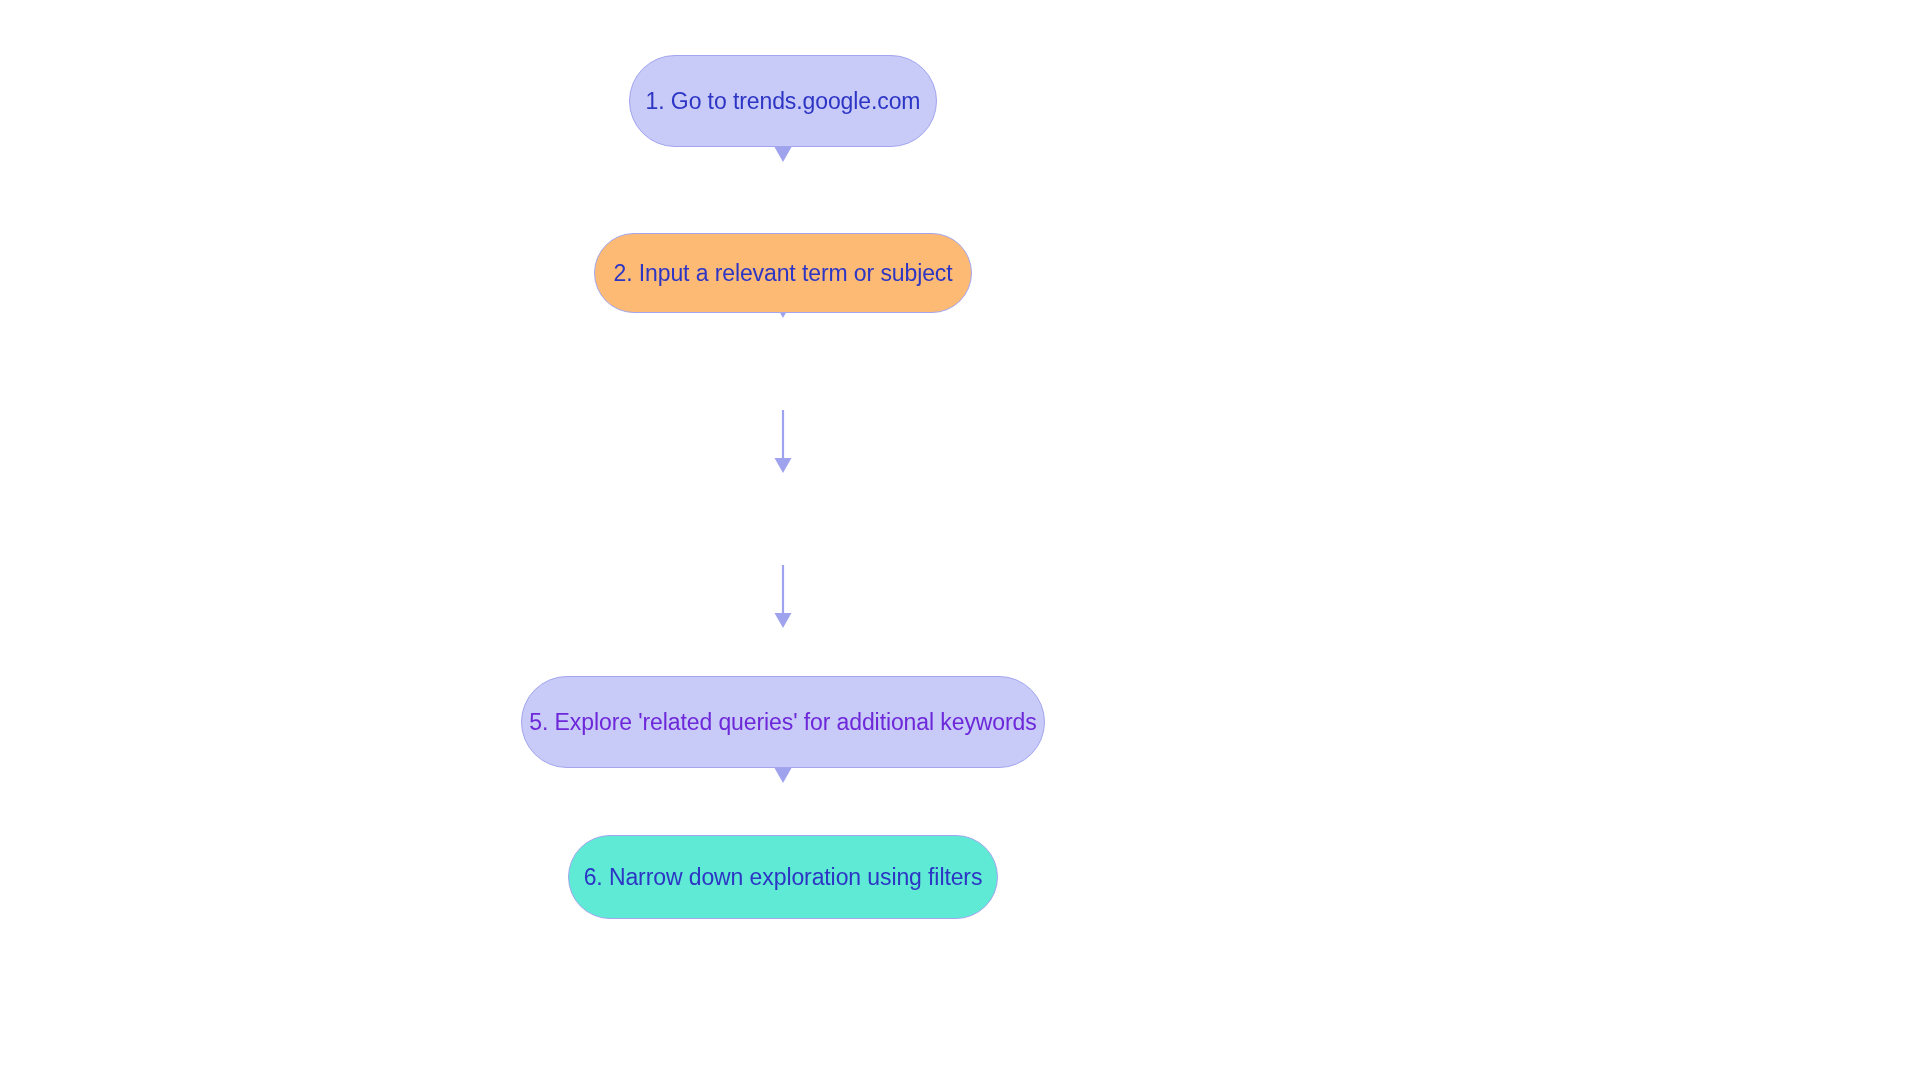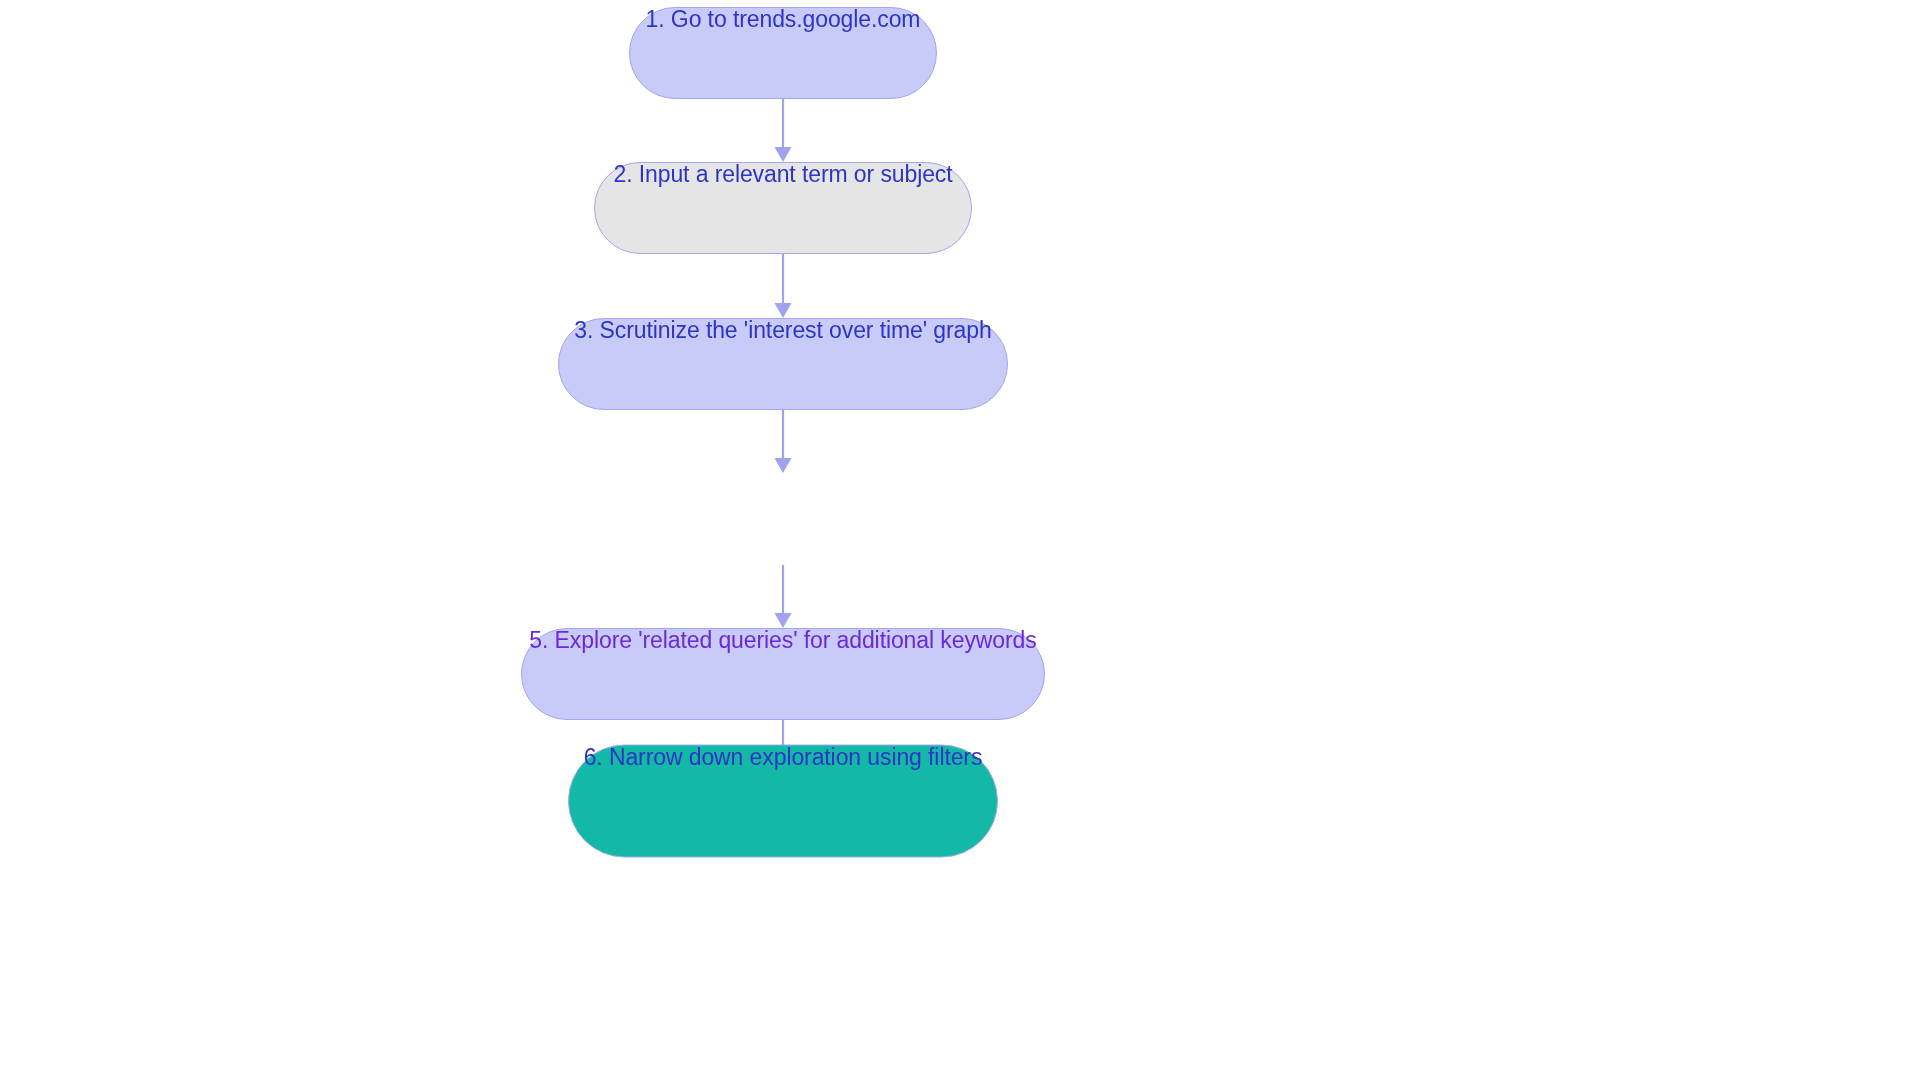--- a/index.html
+++ b/index.html
@@ -31,27 +31,28 @@
     position: absolute;
     top: 0;
     left: 0;
     width: 1920px;
     height: 1080px;
   }
   .flow-node {
     position: absolute;
     box-sizing: border-box;
     display: flex;
-    align-items: flex-start;
+    align-items: center;
     justify-content: center;
     background: #c8caf8;
     border: 1.3px solid #a3a6ee;
     border-radius: 999px;
     transform: translate(-50%, -50%);
     white-space: nowrap;
+    margin-top: 48px;
   }
   .flow-node .node-label {
     color: #2d35c4;
     font-family: "Liberation Sans", sans-serif;
     font-size: 23px;
     font-weight: 400;
     letter-spacing: -0.1px;
     line-height: 1;
     padding: 0 2px;
   }
@@ -81,27 +82,24 @@
       <g>
         <line x1="783" y1="720" x2="783" y2="769" stroke="#9fa3ee" stroke-width="2.2"></line>
         <polygon points="774.5,768 791.5,768 783,783" fill="#9fa3ee"></polygon>
       </g>
     </svg>
 
   <div class="node-layer" id="node-layer">
       <div class="flow-node" style="left: 783px; top: 53px; width: 308px; height: 92px; background: rgb(200, 202, 248); border-color: rgb(163, 166, 238);">
         <span class="node-label" style="color: rgb(45, 53, 196);">1. Go to trends.google.com</span>
       </div>
-      <div class="flow-node" style="left: 783px; top: 208px; width: 378px; height: 92px; background: #e5e5e5; border-color: rgb(163, 166, 238);">
+      <div class="flow-node" style="left: 783px; top: 225px; width: 378px; height: 80px; background: #fdba74; border-color: rgb(163, 166, 238);">
         <span class="node-label" style="color: rgb(45, 53, 196);">2. Input a relevant term or subject</span>
-      </div>
-      <div class="flow-node" style="left: 783px; top: 364px; width: 450px; height: 92px; background: rgb(200, 202, 248); border-color: rgb(163, 166, 238);">
-        <span class="node-label" style="color: rgb(45, 53, 196);">3. Scrutinize the 'interest over time' graph</span>
       </div>
       <div class="flow-node" style="left: 783px; top: 674px; width: 524px; height: 92px; background: rgb(200, 202, 248); border-color: rgb(163, 166, 238);">
         <span class="node-label" style="color: #6d28d9;">5. Explore 'related queries' for additional keywords</span>
       </div>
-      <div class="flow-node" style="left: 783px; top: 801px; width: 430px; height: 113px; background: #14b8a6; border-color: rgb(163, 166, 238);">
+      <div class="flow-node" style="left: 783px; top: 829px; width: 430px; height: 84px; background: #5eead4; border-color: rgb(163, 166, 238);">
         <span class="node-label" style="color: rgb(45, 53, 196);">6. Narrow down exploration using filters</span>
       </div>
     </div>
 
 </div>
 
 </body></html>

